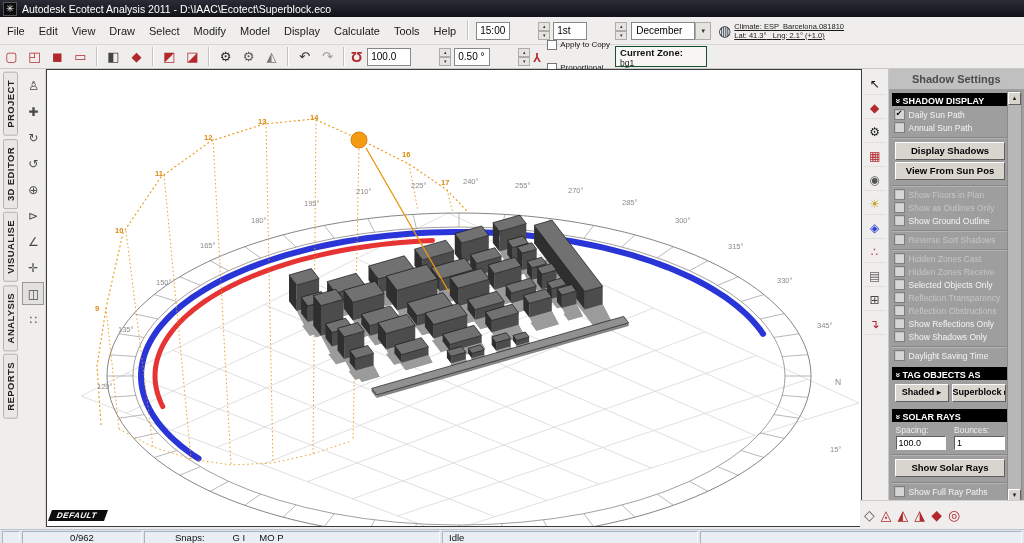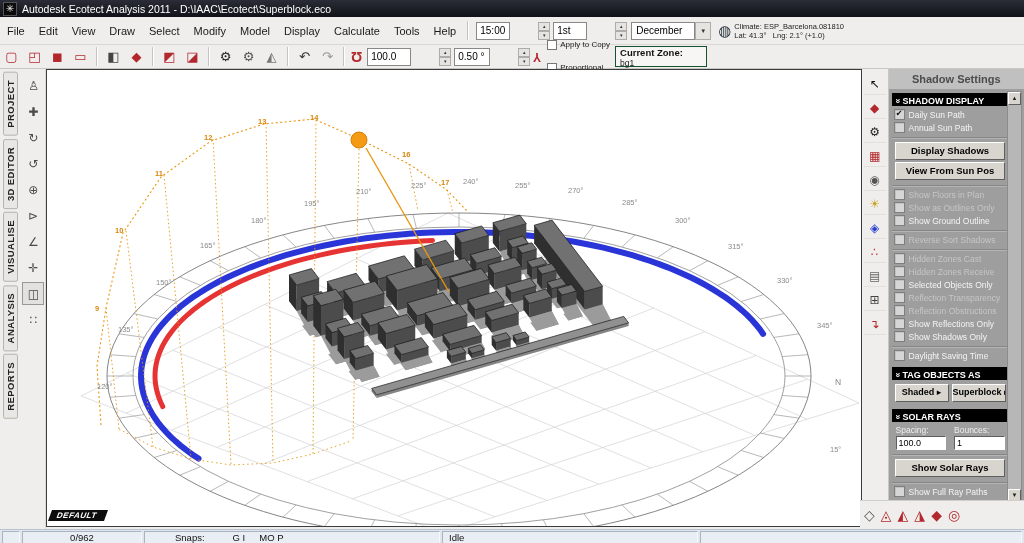--- a/index.html
+++ b/index.html
@@ -22,21 +22,21 @@
            padding:0 3px;min-width:26px;}
   .spinbtns{display:flex;flex-direction:column;width:12px;}
   .spinbtn{flex:1;background:#e6e4e0;border:1px solid #aeaca8;font-size:5px;line-height:6px;
            text-align:center;color:#333;}
   .ddl{display:flex;align-items:stretch;height:18px;margin-left:4px;}
   .ddlval{background:#fff;border:1px solid #8a8886;font-size:10px;display:flex;align-items:center;
           padding:0 4px;min-width:54px;}
   .ddlbtn{width:14px;background:#e6e4e0;border:1px solid #aeaca8;font-size:6px;display:flex;
           align-items:center;justify-content:center;color:#333;}
   .globe{font-size:15px;color:#25303c;margin:0 3px 0 7px;}
-  .climate{font-size:7.5px;line-height:9px;color:#1a1a1a;}
+  .climate{font-size:7.5px;line-height:9px;color:#1a1a1a;text-decoration:underline;}
   .flip{display:inline-block;transform:rotate(180deg);}
   .magnet{font-size:14px;font-weight:bold;color:#b3282d;margin:0 2px;}
   .axisglyph{font-size:12px;font-weight:bold;color:#b3282d;margin:0 3px;}
   .checkline{font-size:8px;color:#1a1a1a;display:flex;align-items:center;gap:3px;line-height:10px;}
   .minicheck{width:8px;height:8px;background:#fff;border:1px solid #7a7876;}
   .currentzone{margin-left:5px;border:1px solid #14532d;background:#f7f6f4;min-width:82px;
                height:19px;padding:0 4px;}
   .czlabel{font-size:9.5px;font-weight:bold;color:#111;}
   .czval{font-size:8.5px;color:#222;}
   

